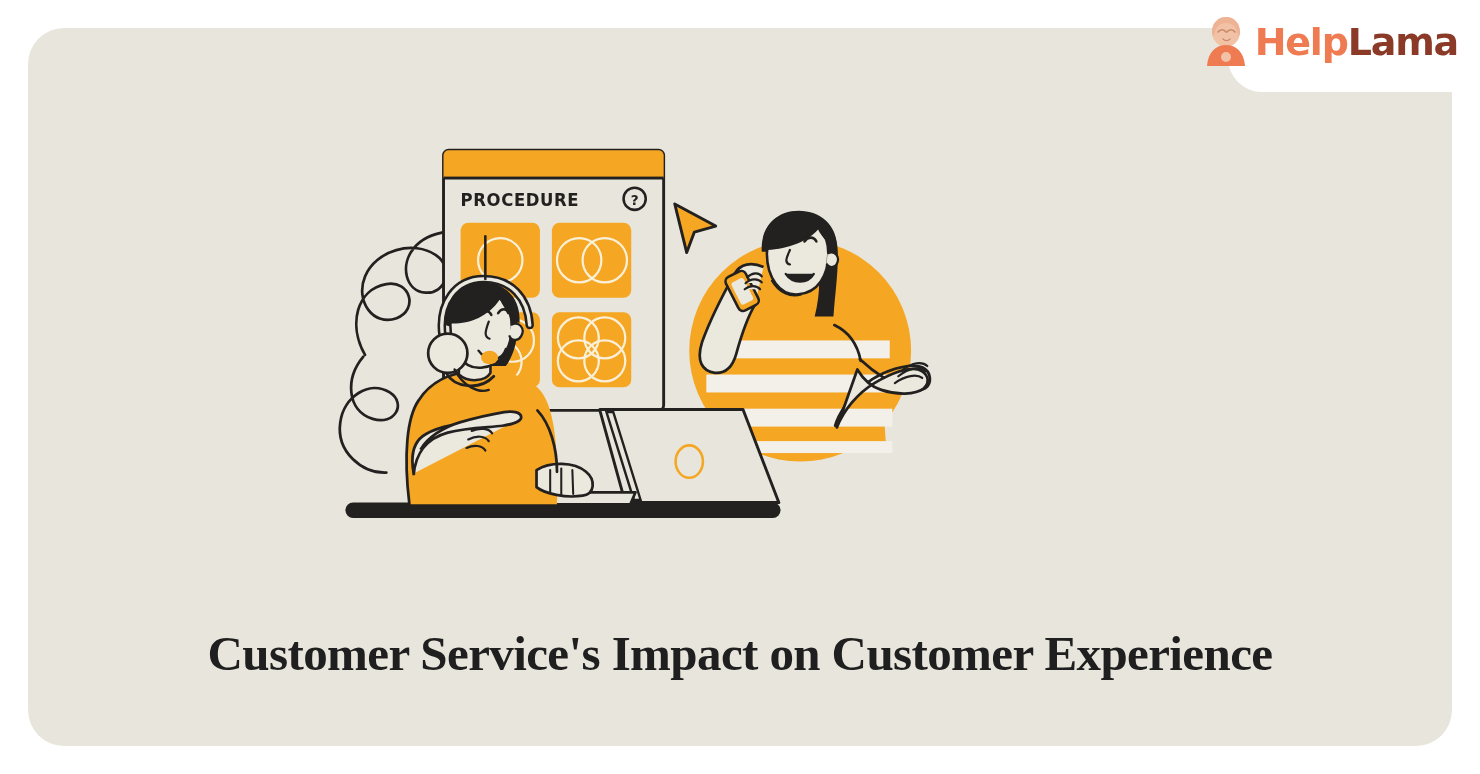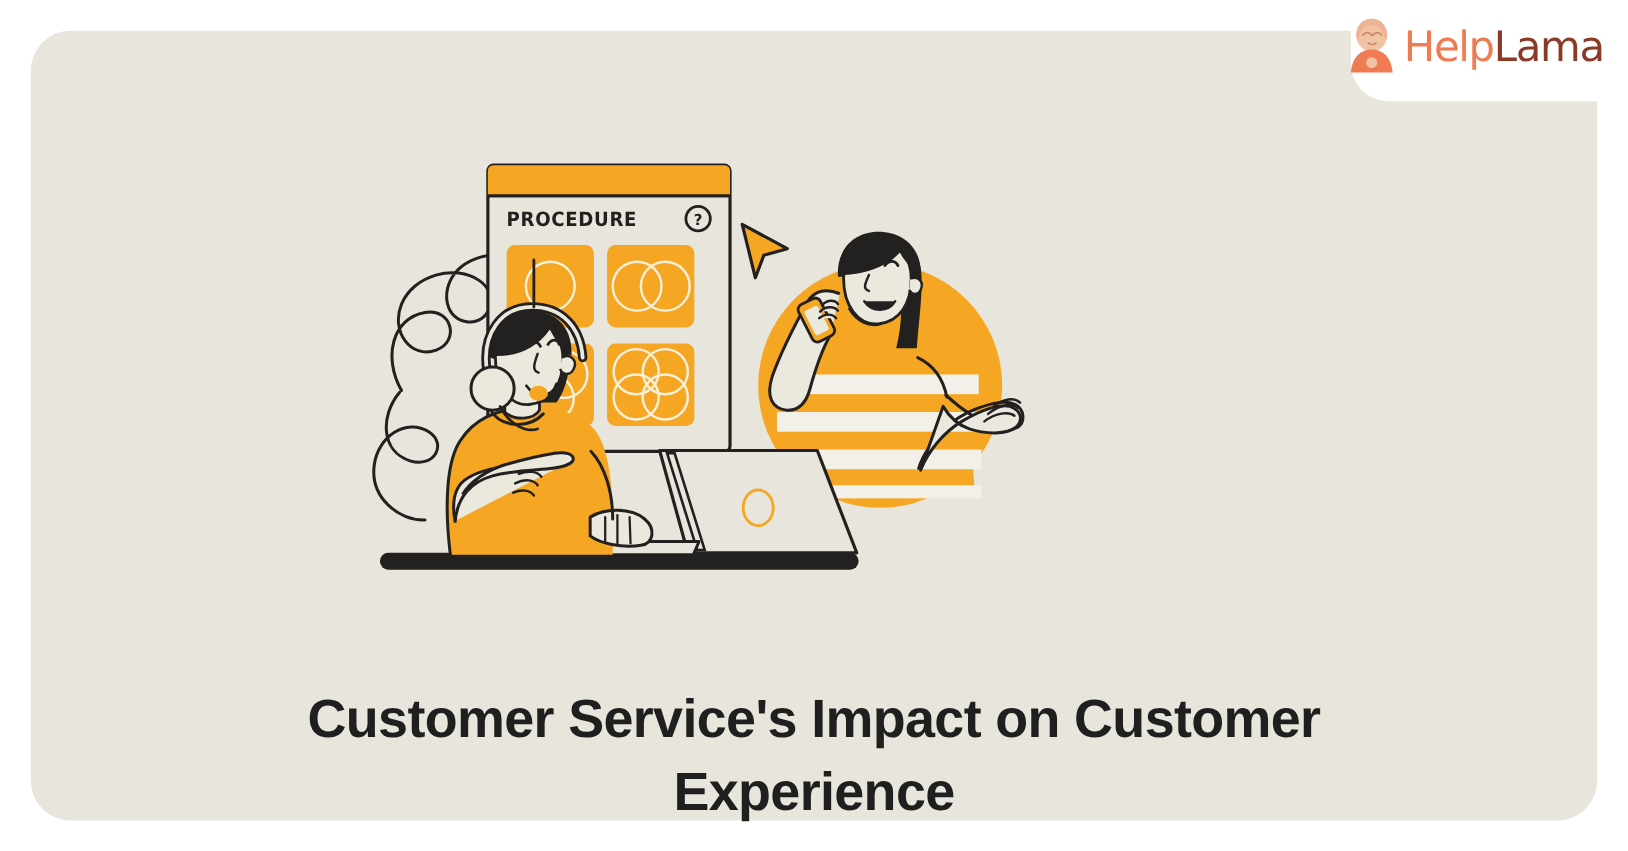--- a/index.html
+++ b/index.html
@@ -48,21 +48,21 @@
     position: absolute;
     right: 22px;
     top: 16px;
     display: flex;
     align-items: center;
     gap: 6px;
   }
   #logo-mark { width: 46px; height: 52px; display: block; }
   #logo-word {
     font-family: "DejaVu Sans", sans-serif;
-    font-weight: normal;
+    font-weight: bold;
     font-size: 38px;
     letter-spacing: -1.2px;
     line-height: 1;
     white-space: nowrap;
   }
   .wordmark-help { color: #ef7b52; }
   .wordmark-lama { color: #8a3a27; }
 
   
   #illustration {
@@ -75,21 +75,21 @@
   #illustration svg { display: block; width: 100%; height: 100%; }
 
   
   #title {
     position: absolute;
     left: 170px;
     top: 588px;
     width: 1140px;
     text-align: center;
     color: #1f1f1f;
-    font-family: Liberation Sans, sans-serif;
+    font-family: Liberation Serif, serif;
     font-weight: bold;
     font-size: 49px;
     line-height: 1.35;
     letter-spacing: -0.6px;
   }
 </style>
 </head>
 <body>
 
 <div id="canvas">

